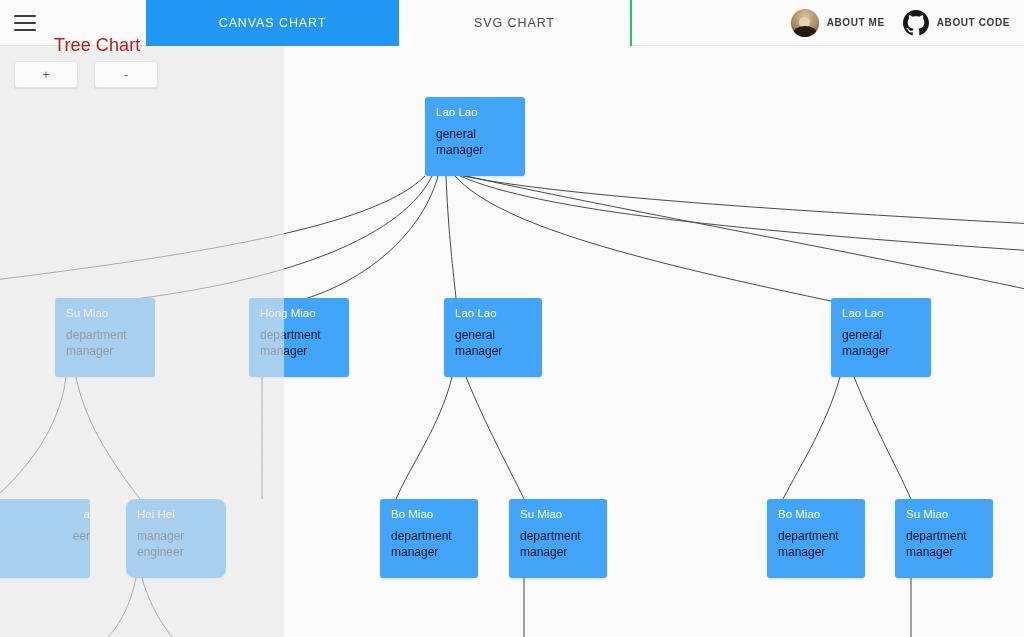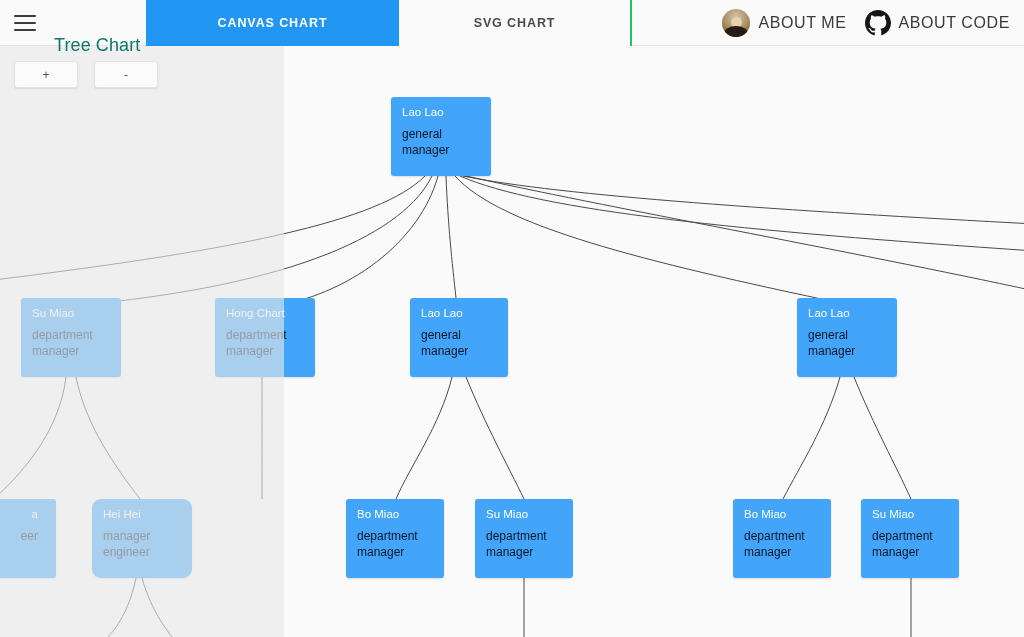--- a/index.html
+++ b/index.html
@@ -25,40 +25,40 @@
     padding-left: 14px;
     background: #fafafa;
   }
   .hamburger {
     width: 22px; height: 16px;
     display: flex; flex-direction: column; justify-content: space-between;
     cursor: pointer; margin-right: 18px;
   }
   .hamburger i { display: block; height: 2px; background: #3c3c3c; border-radius: 1px; }
   .brand-title {
-    font-size: 18px; color: #0f766e; letter-spacing: .1px; white-space: nowrap; margin-top: 46px;
+    font-size: 18px; color: #b91c1c; letter-spacing: .1px; white-space: nowrap; margin-top: 46px;
   }
   .tabs { display: flex; flex: 0 0 486px; height: 46px; }
   .tab {
     display: flex; align-items: center; justify-content: center;
-    font-size: 12.5px; font-weight: bold; letter-spacing: .9px;
+    font-size: 12.5px; font-weight: normal; letter-spacing: .9px;
     cursor: pointer; user-select: none; white-space: nowrap;
   }
   .tab.canvas { width: 253px; background: #2196f3; color: #fff; }
   .tab.svg    { width: 233px; background: #fafafa; color: #4a4a4a;
                 border-right: 2px solid #22c55e; }
   .hdr-right {
     flex: 1; display: flex; align-items: center; justify-content: flex-end;
     padding-right: 14px; gap: 18px; background: #fafafa;
   }
   .hdr-link {
     display: flex; align-items: center; gap: 8px;
     cursor: pointer; white-space: nowrap;
   }
-  .hdr-link .txt { font-size: 16px; color: #3a3a3a; letter-spacing: .6px; }
+  .hdr-link .txt { font-size: 10px; color: #3a3a3a; letter-spacing: .6px; font-weight: bold; }
   .avatar {
     width: 28px; height: 28px; border-radius: 50%;
     overflow: hidden; position: relative;
     background: radial-gradient(circle at 50% 30%, #d6c6a8 0%, #a88a5e 55%, #3a2a18 100%);
     flex: 0 0 28px;
   }
   .avatar::before {
     content: ""; position: absolute; left: 50%; top: 30%;
     width: 11px; height: 11px; margin-left: -5.5px;
     border-radius: 50%; background: #e6d2b0;
@@ -95,25 +95,26 @@
     box-shadow: 0 1px 2px rgba(0,0,0,.10);
     display: flex; align-items: center; justify-content: center;
     font-size: 12px; color: #555; cursor: pointer; user-select: none;
   }
 
   
   .node {
     position: absolute; z-index: 20;
     background: #42a5f9;
     border-radius: 3px;
-    padding: 9px 18px 0 11px;
+    padding: 9px 0 0 11px;
     color: #0d0d0d;
     box-shadow: 0 1px 2px rgba(0,0,0,.12);
     cursor: pointer;
     overflow: hidden;
+    margin-left: 34px;
   }
   .node .nm {
     font-size: 11.5px; color: #ffffff; margin-bottom: 7px;
     line-height: 13px; white-space: nowrap;
   }
   .node .ttl {
     font-size: 12px; color: #0f172a; line-height: 16px;
   }
   .node.w100 { width: 100px; height: 79px; }
   .node.w98  { width: 98px;  height: 79px; }
@@ -194,21 +195,21 @@
     <div class="ttl">manager</div>
   </div>
 
   <div class="node w100" style="left:21px; top:252px;">
     <div class="nm">Su Miao</div>
     <div class="ttl">department</div>
     <div class="ttl">manager</div>
   </div>
 
   <div class="node w100" style="left:215px; top:252px;">
-    <div class="nm">Hong Chart</div>
+    <div class="nm">Hong Miao</div>
     <div class="ttl">department</div>
     <div class="ttl">manager</div>
   </div>
 
   <div class="node w98" style="left:410px; top:252px;">
     <div class="nm">Lao Lao</div>
     <div class="ttl">general</div>
     <div class="ttl">manager</div>
   </div>
 

